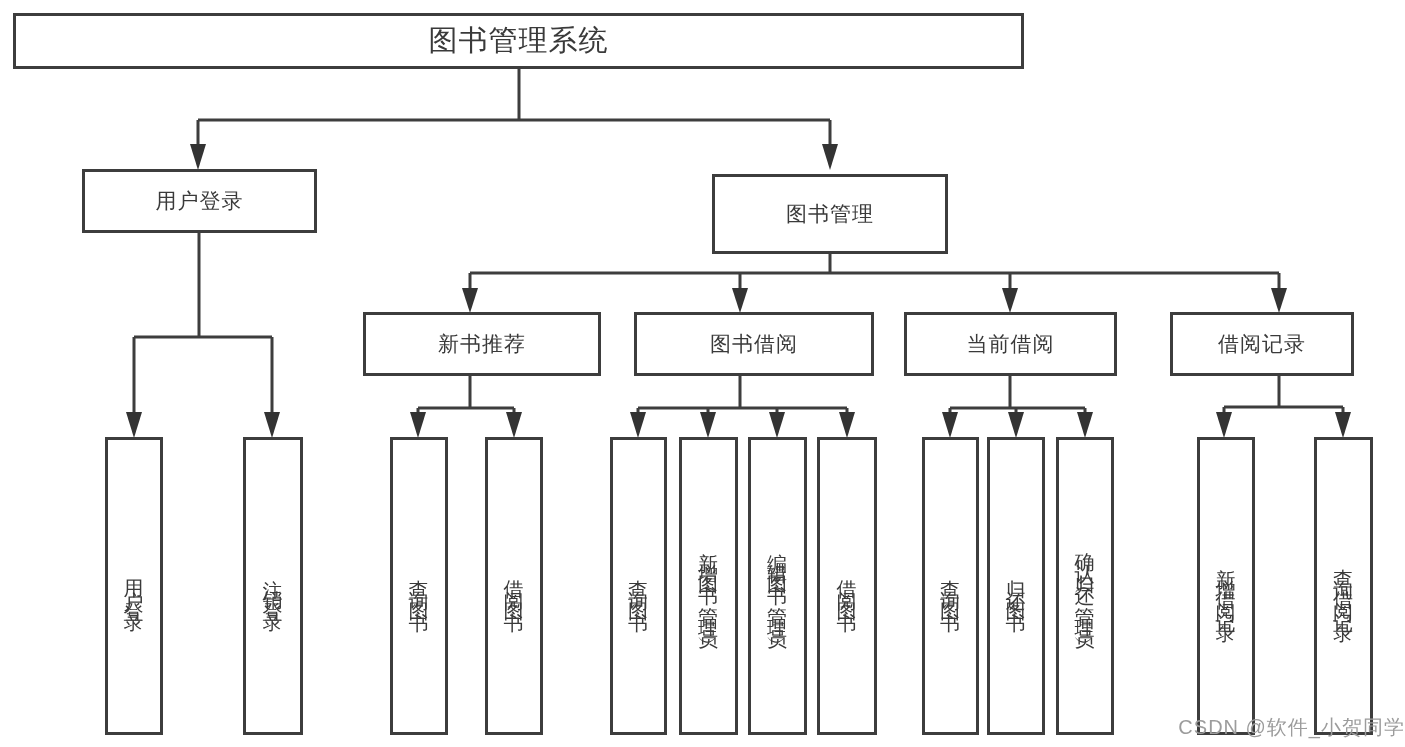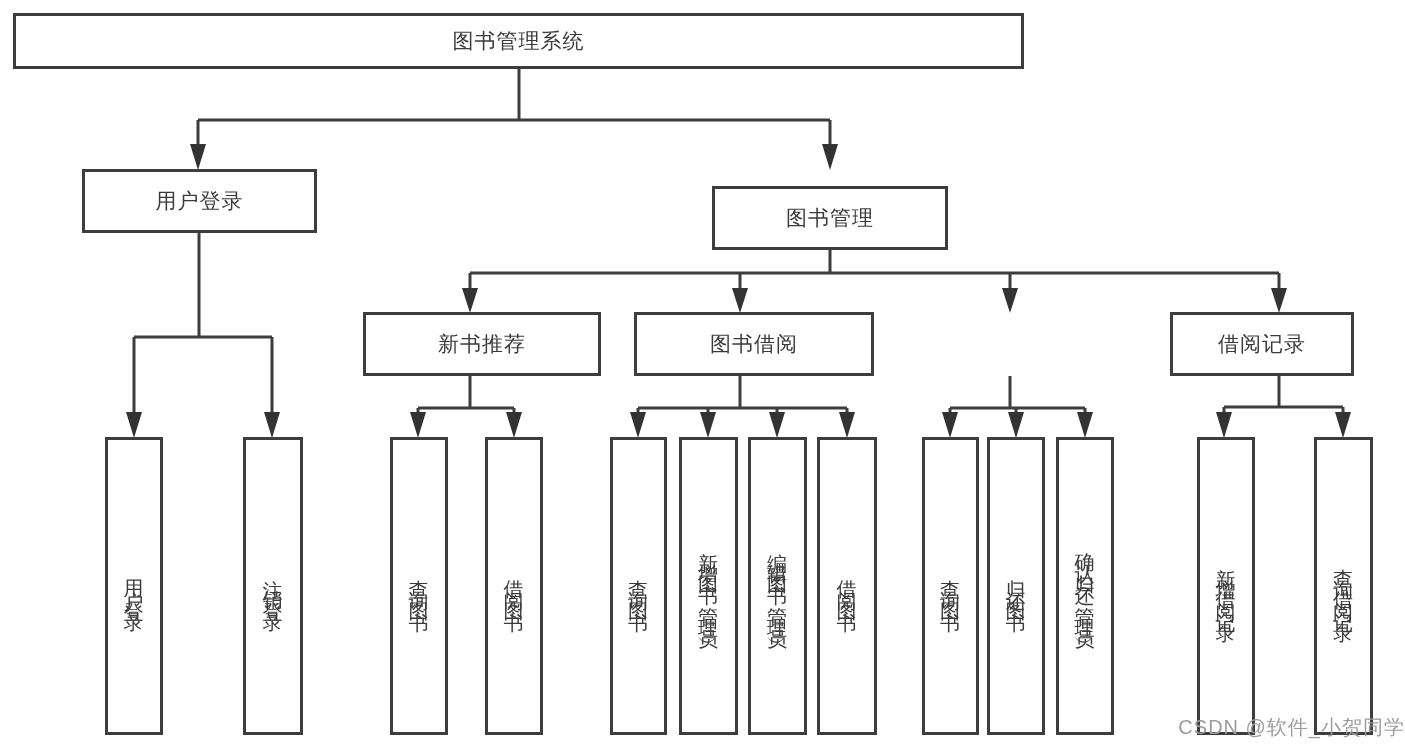--- a/index.html
+++ b/index.html
@@ -40,21 +40,21 @@
     align-items: center;
     justify-content: center;
     color: #3a3a3a;
   }
   .box.h {
     font-size: 21px;
     letter-spacing: 1px;
     white-space: nowrap;
   }
   .box.title {
-    font-size: 21px;
+    font-size: 29px;
   }
   .box.v {
     writing-mode: vertical-rl;
     text-orientation: mixed;
     font-size: 20px;
     letter-spacing: 11px;
     line-height: 1.1;
   }
   .box.v span {
     display: block;
@@ -112,29 +112,32 @@
     <polygon points="1335,412 1351,412 1343,438"></polygon>
   </svg>
 
   <div class="box h title" style="left:13px; top:13px; width:1011px; height:56px;">
     <span>图书管理系统</span>
   </div>
 
   <div class="box h" style="left:82px; top:169px; width:235px; height:64px;">
     <span>用户登录</span>
   </div>
-  <div class="box h" style="left:712px; top:186px; width:236px; height:64px;">
+  <div class="box h" style="left:712px; top:174px; width:236px; height:80px;">
     <span>图书管理</span>
   </div>
 
   <div class="box h" style="left:363px; top:312px; width:238px; height:64px;">
     <span>新书推荐</span>
   </div>
   <div class="box h" style="left:634px; top:312px; width:240px; height:64px;">
     <span>图书借阅</span>
+  </div>
+  <div class="box h" style="left:904px; top:312px; width:213px; height:64px;">
+    <span>当前借阅</span>
   </div>
   <div class="box h" style="left:1170px; top:312px; width:184px; height:64px;">
     <span>借阅记录</span>
   </div>
 
   <div class="box v" style="left:105px; top:437px; width:58px; height:298px;">
     <span>用户登录</span>
   </div>
   <div class="box v" style="left:243px; top:437px; width:60px; height:298px;">
     <span>注销登录</span>

